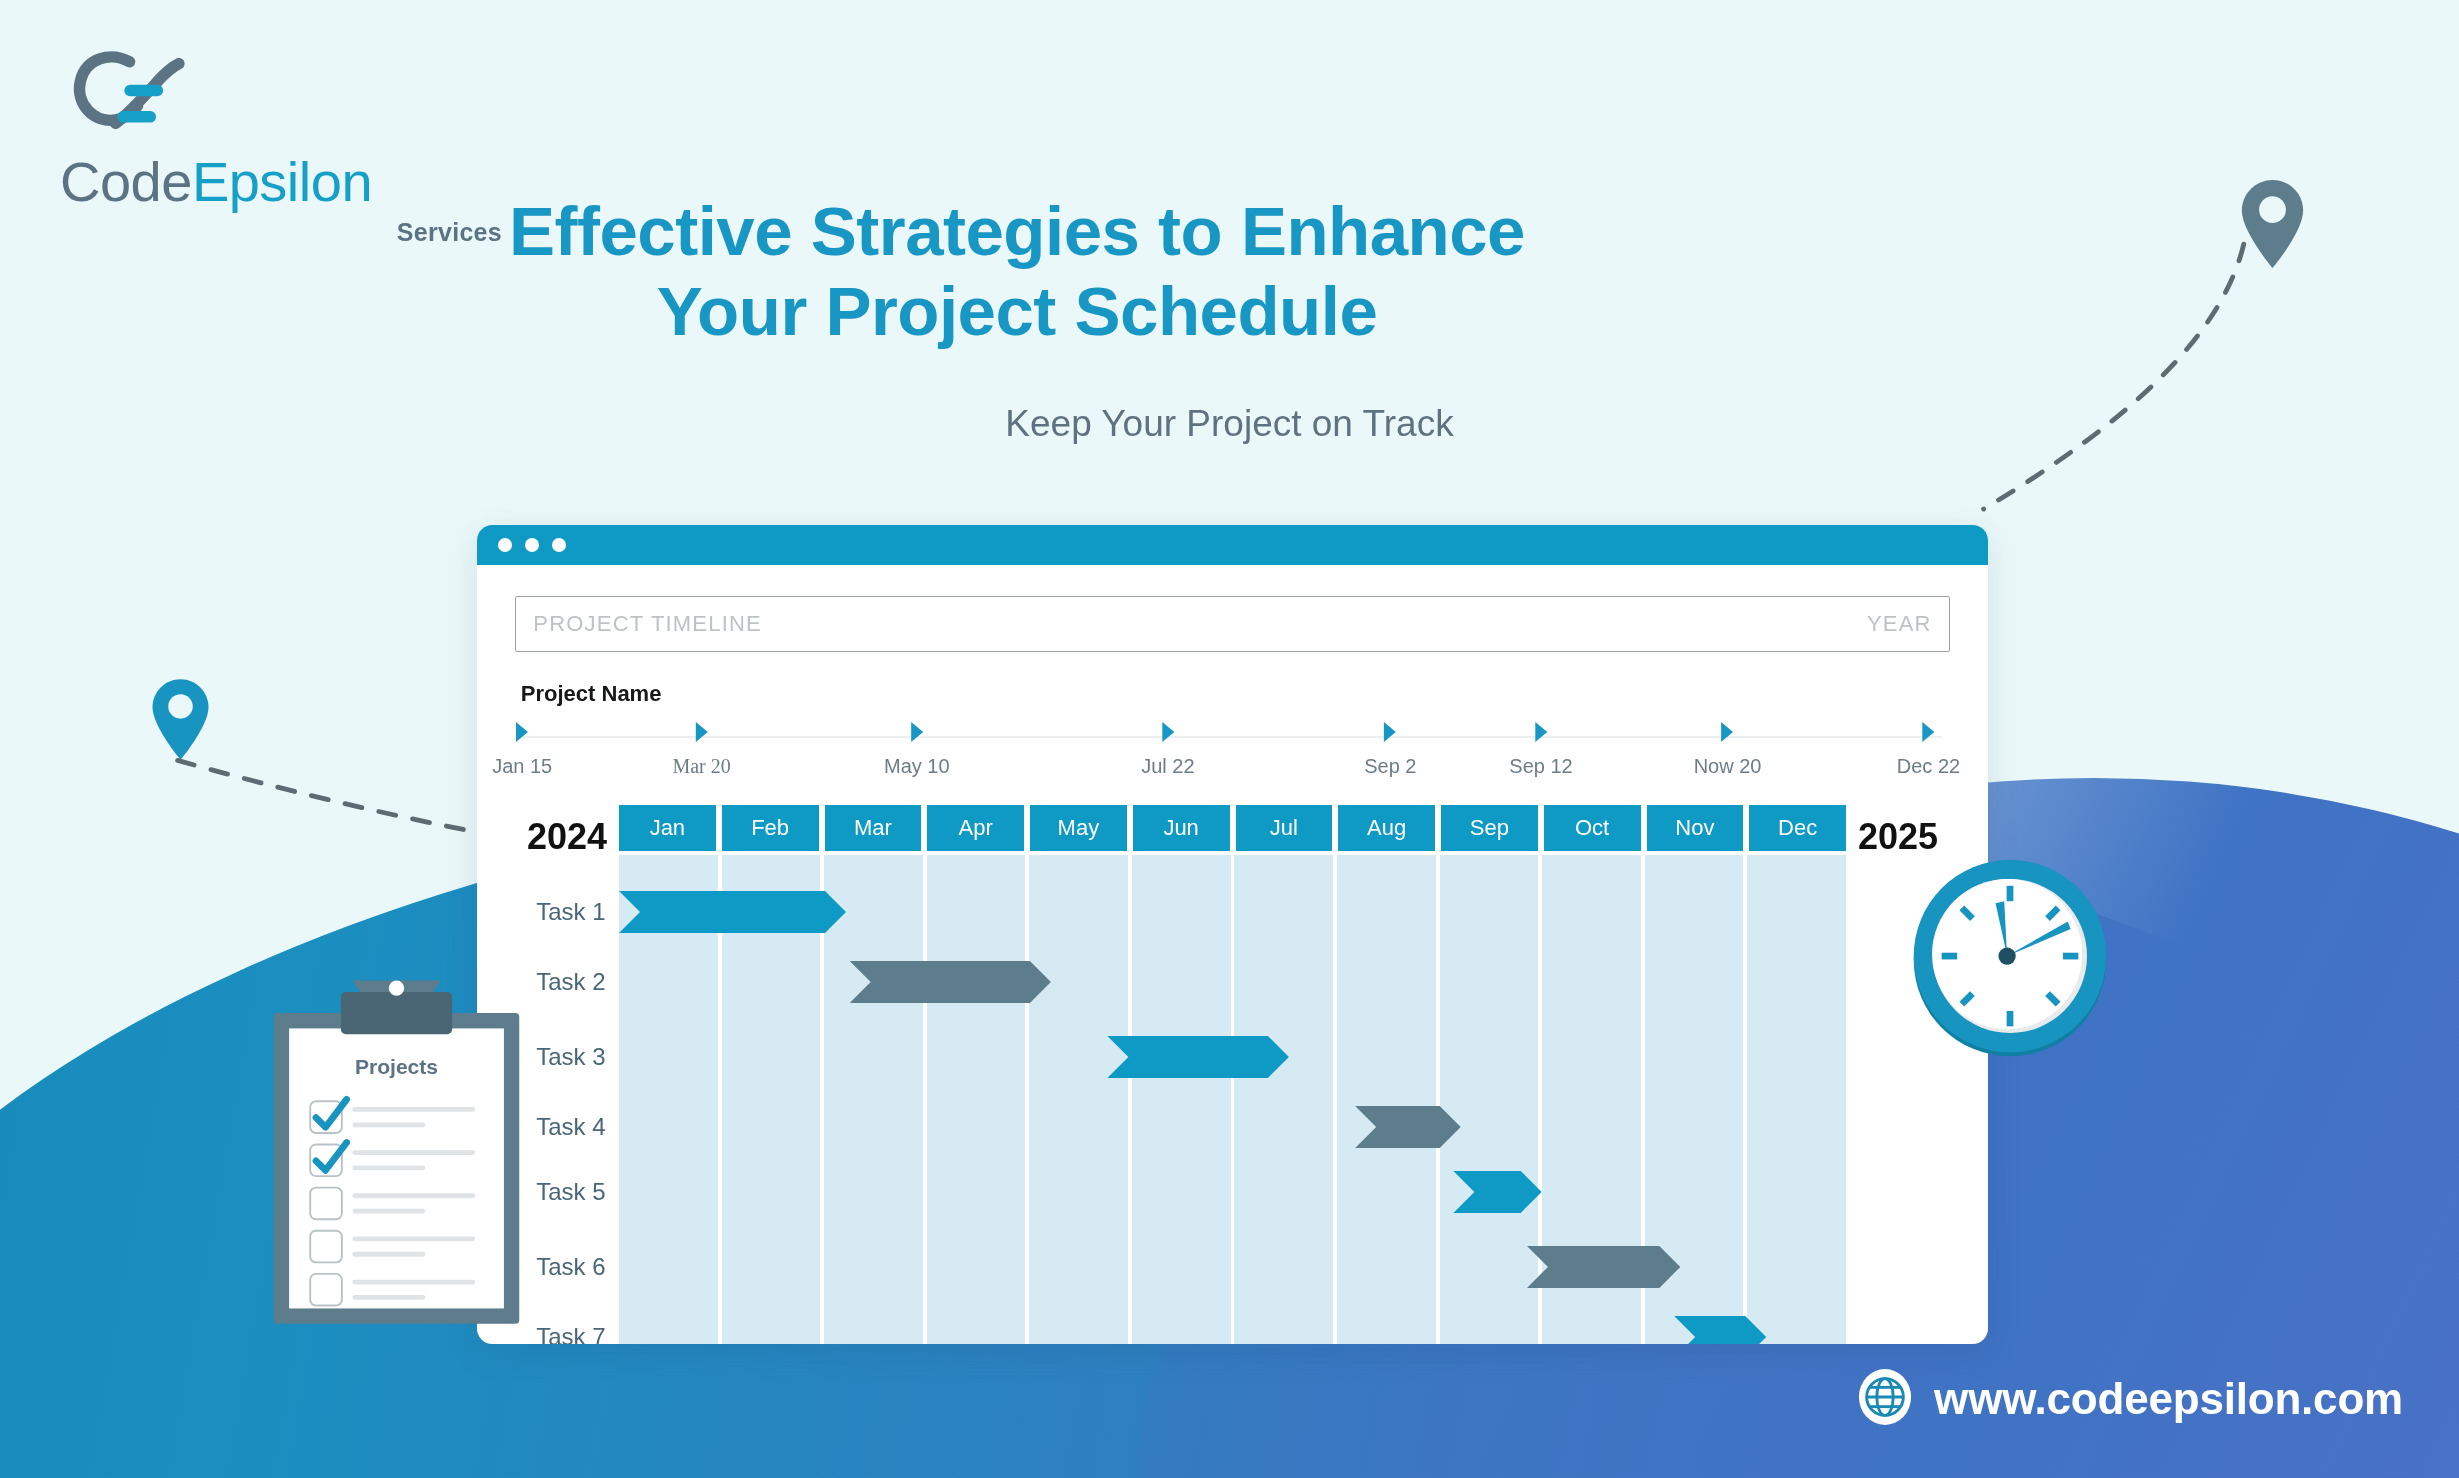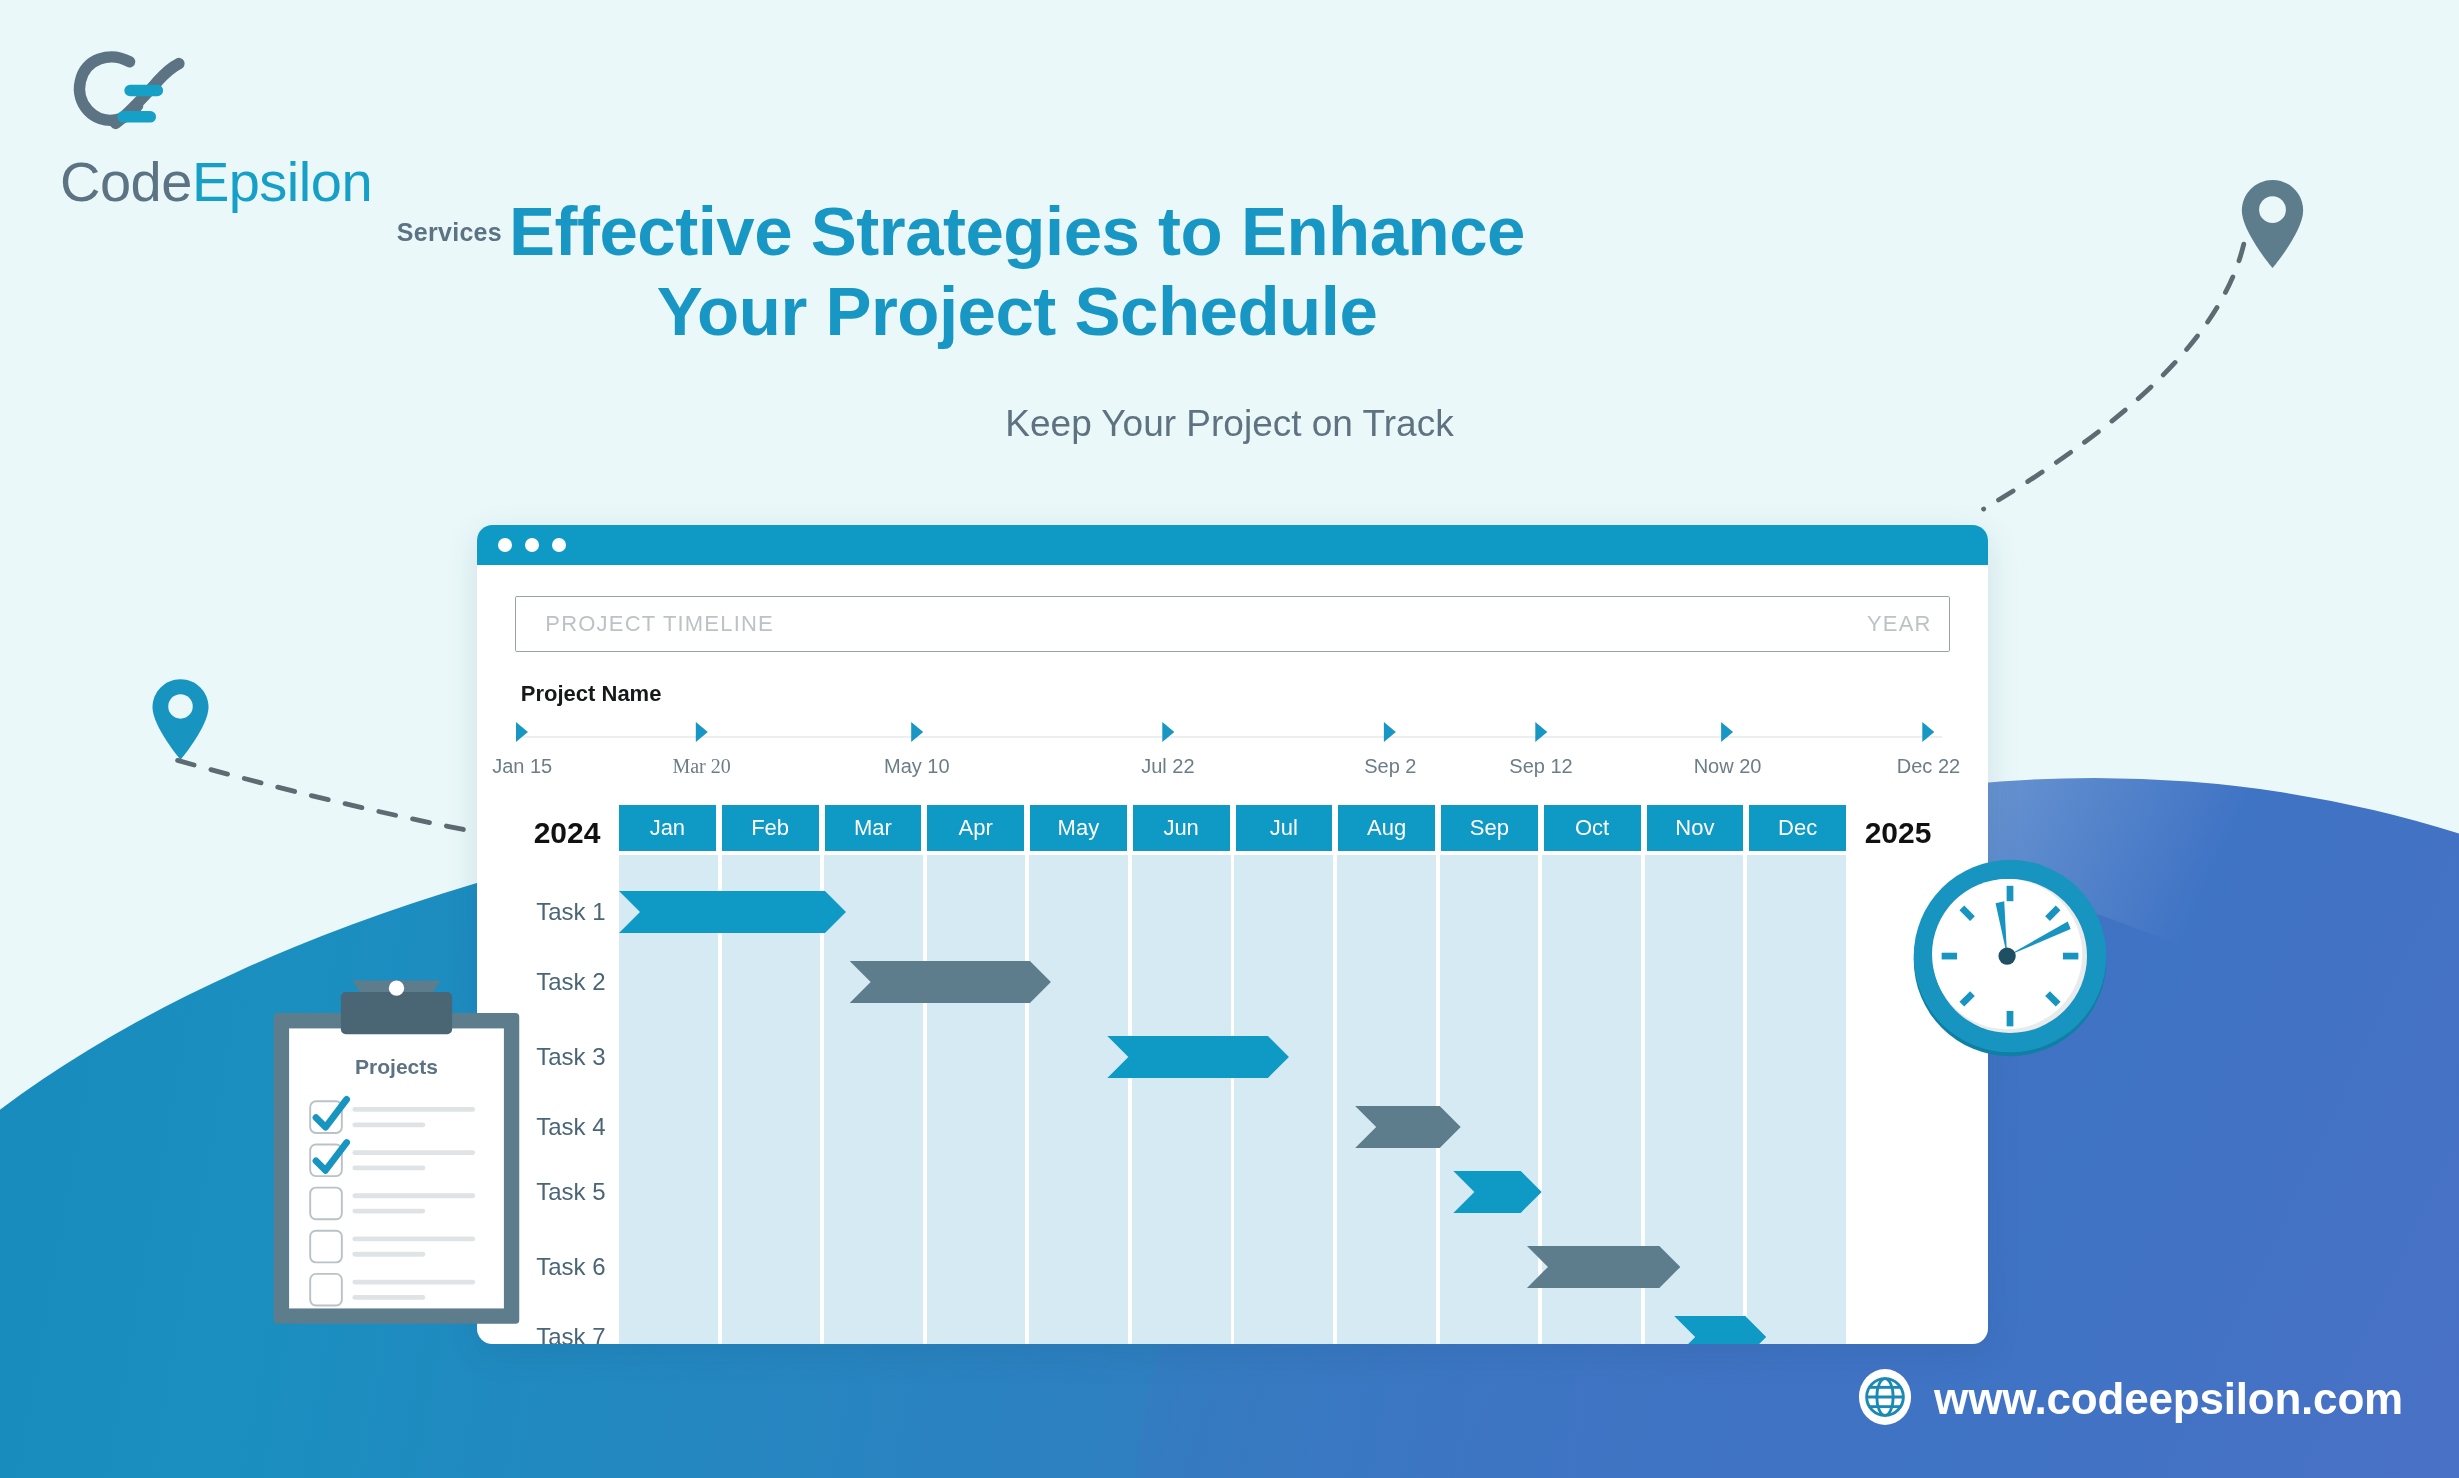--- a/index.html
+++ b/index.html
@@ -63,42 +63,42 @@
   }
   .dot { width:14.4px; height:14.4px; border-radius:50%; background:#fff; }
   .win-body { padding:31px 38px 0 38px; }
   
   .timeline-field {
     height:56px; border:1.5px solid #9aa2a6; border-radius:1.9px;
     display:flex; align-items:center; justify-content:space-between;
     padding:0 17.3px; margin-bottom:29px;
   }
   .tf-left, .tf-right {
-    font-size:22px; color:#bcc2c5; letter-spacing:1.2px; font-weight:400;margin-left:12px;
+    font-size:22px; color:#bcc2c5; letter-spacing:1.2px; font-weight:400;
   }
   
   .pname { font-size:22px; font-weight:700; color:#17181a; margin-left:5.8px; }
   .ruler { position:relative; height:71px; margin-top:9.6px; }
   .ruler-line {
     position:absolute; left:7.7px; right:7.7px; top:19px; height:2.9px; background:#eceef0;
   }
   .mstone { position:absolute; top:5.8px; transform:translateX(-50%); text-align:center; }
   .mstone .flag {
     width:0; height:0; margin:0 auto;
     border-top:10.6px solid transparent;
     border-bottom:10.6px solid transparent;
     border-left:12.5px solid #1897c4;
   }
   .mstone .mlabel {
     margin-top:12.5px; font-size:20px; color:#6c7d86; white-space:nowrap;
   }
   
   .gantt { position:relative; margin-top:17.3px; display:flex; align-items:flex-start; }
   .year {
-    font-size:30px; font-weight:700; color:#111; width:104px;
+    font-size:36px; font-weight:700; color:#111; width:104px;
     padding-top:11.5px; text-align:center; flex:0 0 auto;
   }
   .year.right { text-align:center; }
   .chart-area { flex:1 1 auto; position:relative; }
   .month-head { display:flex; gap:6px; }
   .month-cell {
     flex:1 1 0; height:46px; background:#0e9ac4; color:#fff;
     display:flex; align-items:center; justify-content:center;
     font-size:22px; font-weight:400;
   }

